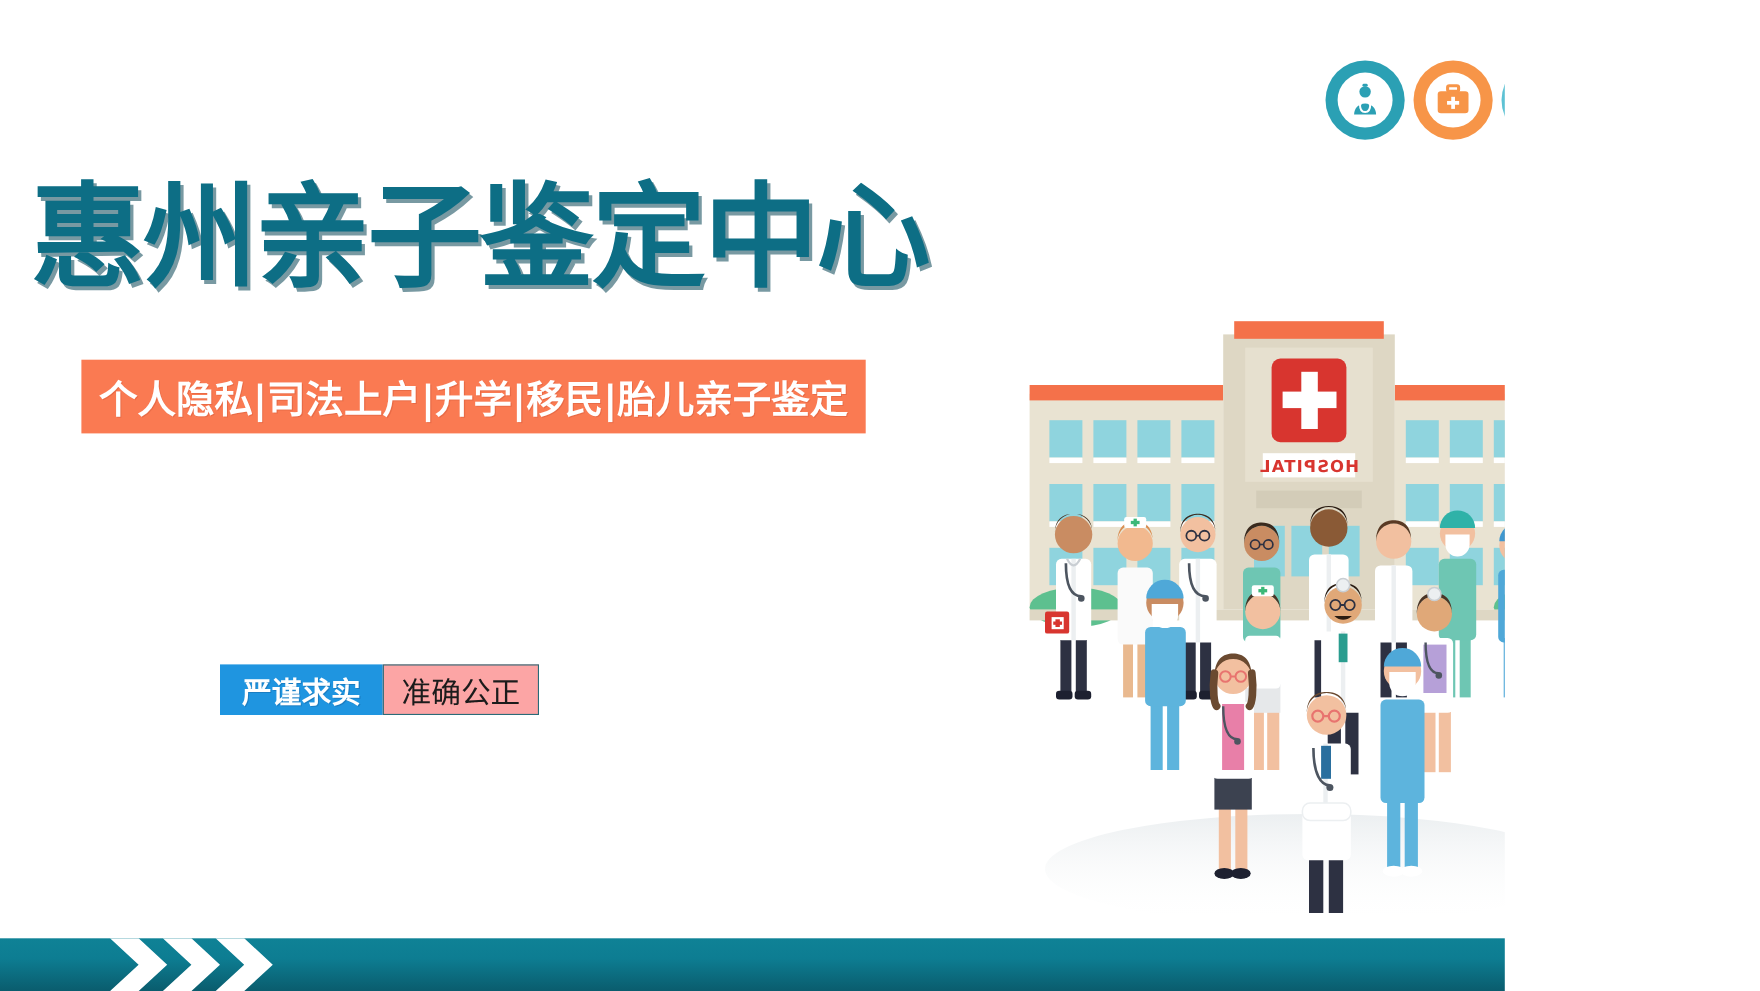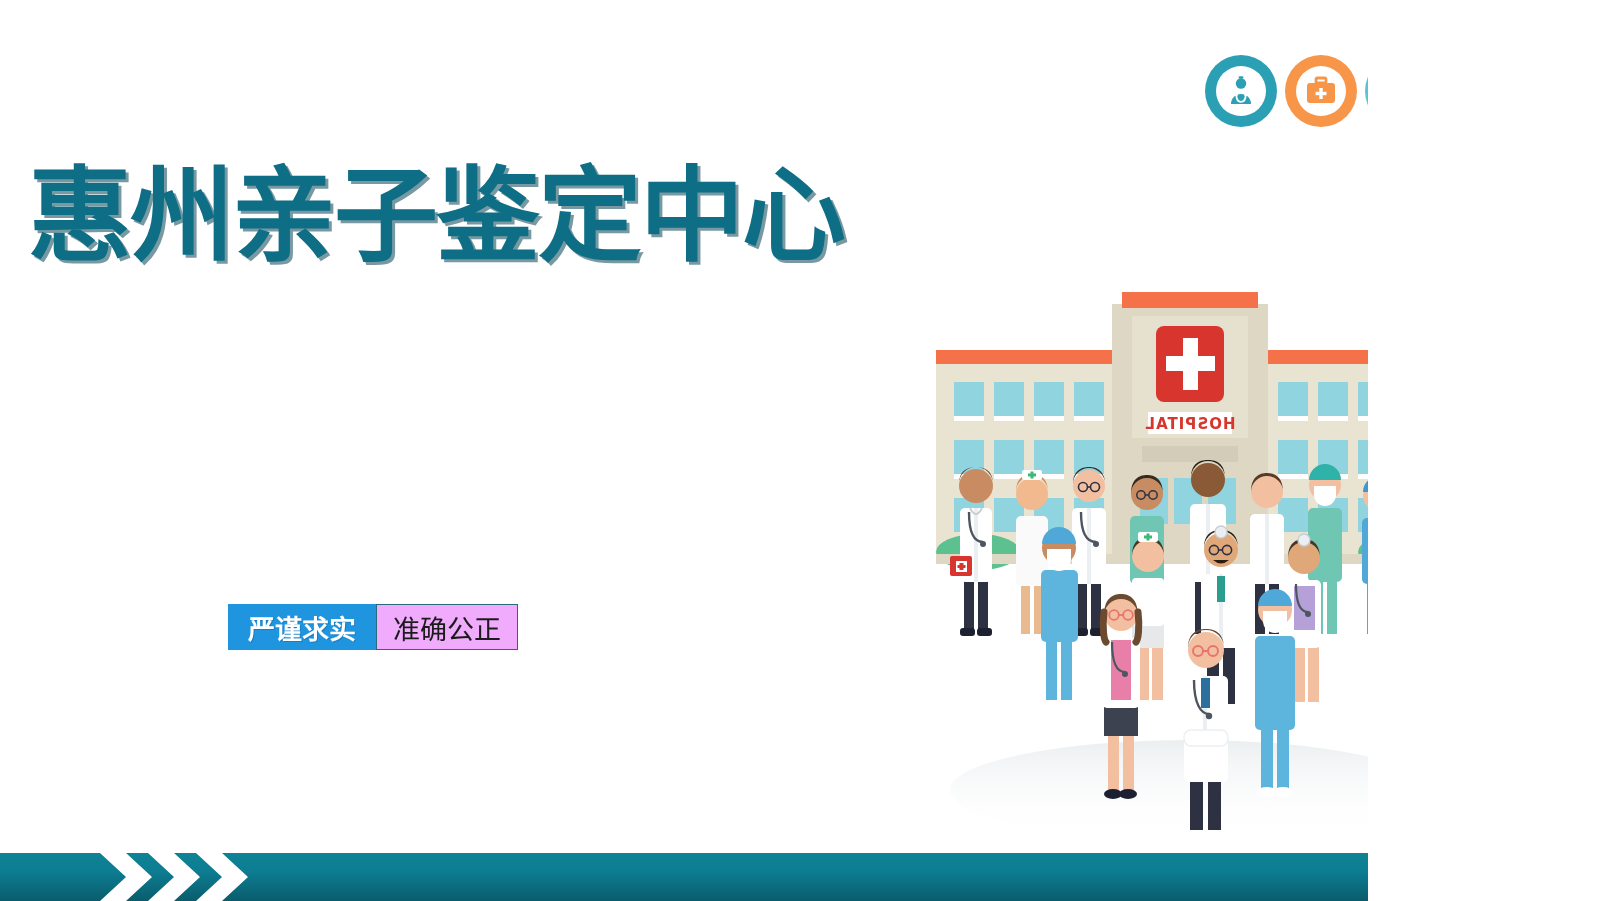--- a/index.html
+++ b/index.html
@@ -103,24 +103,23 @@
   .slogan-left {
     background: #1f95e0;
     color: #ffffff;
     font-size: 27px;
     font-weight: 700;
     padding: 0 20px;
     display: flex; align-items: center;
     white-space: nowrap;
     font-family: "DejaVu Sans", "Liberation Sans", sans-serif;
     text-shadow: 1px 1px 0 rgba(20,90,150,.4);
-    margin-left: 28px;
   }
   .slogan-right {
-    background: #f0abfc;
+    background: #fca5a5;
     border: 1px solid #2a6b78;
     color: #1b1b1b;
     font-size: 27px;
     padding: 0 16px;
     display: flex; align-items: center;
     white-space: nowrap;
     font-family: "DejaVu Sans", "Liberation Sans", sans-serif;
   }
 
   
@@ -207,20 +206,21 @@
             <circle cx="16" cy="31.2" r="2"></circle>
             <circle cx="4.5" cy="12.4" r="2"></circle>
           </g>
         </svg>
       </div>
     </div>
   </div>
 
   <h1 class="main-title">惠州亲子鉴定中心</h1>
 
+  <div class="sub-banner">个人隐私|司法上户|升学|移民|胎儿亲子鉴定</div>
 
 
   <div class="slogan">
     <div class="slogan-left">严谨求实</div>
     <div class="slogan-right">准确公正</div>
   </div>
 
   <div class="illustration">
     <svg viewBox="0 0 580 560" aria-hidden="true">
       <defs>

